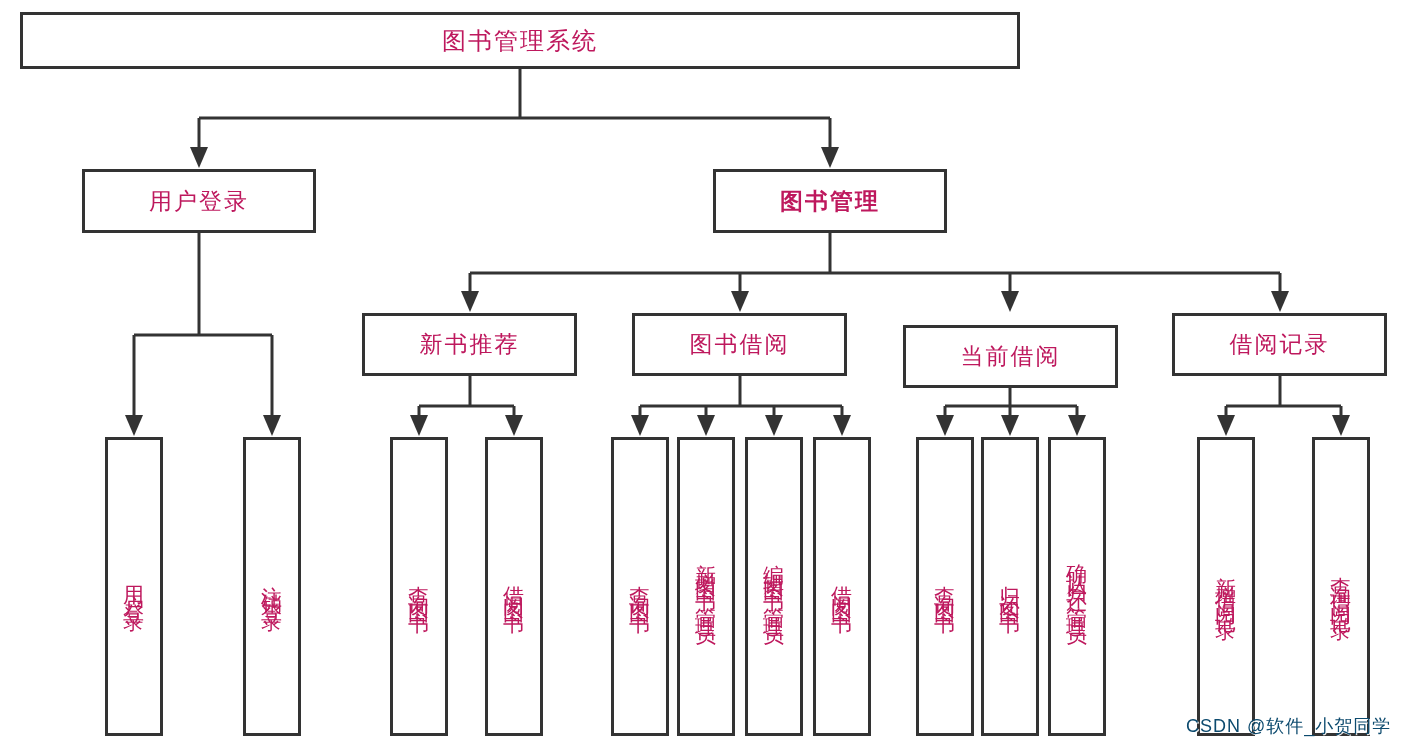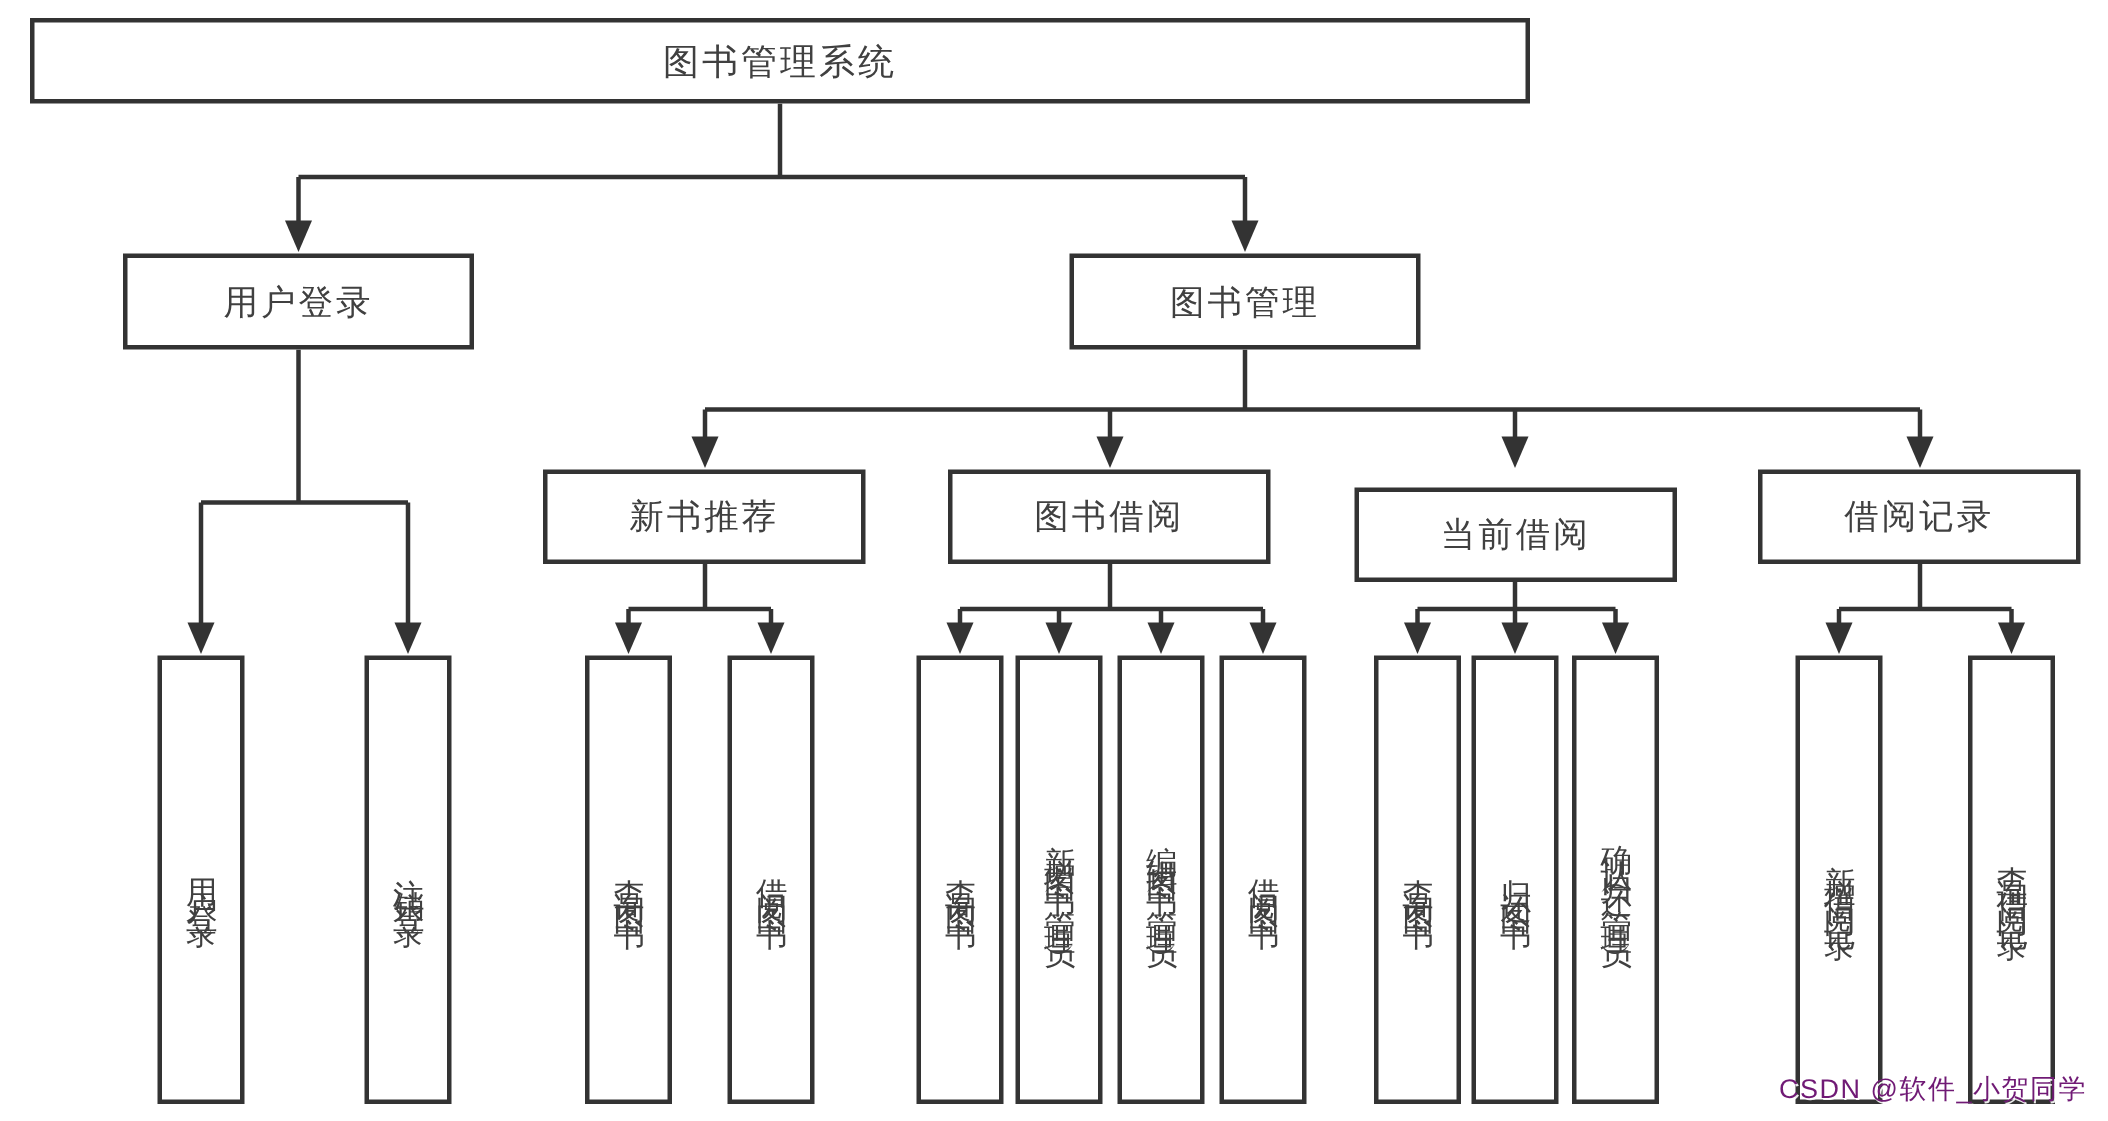--- a/index.html
+++ b/index.html
@@ -33,21 +33,21 @@
     background: #ffffff;
     border: 3px solid #333333;
     display: flex;
     align-items: center;
     justify-content: center;
     z-index: 2;
   }
   .node .lbl {
     font-size: 23px;
     letter-spacing: 2px;
-    color: #404040;
+    color: #be185d;
     white-space: nowrap;
   }
   .node.root .lbl { font-size: 24px; }
   .node.leaf {
     width: 58px;
     top: 437px;
     height: 299px;
   }
   .node.leaf .lbl {
     writing-mode: vertical-rl;
@@ -57,21 +57,21 @@
     line-height: 1;
     white-space: nowrap;
     max-height: 288px;
   }
   .watermark {
     position: absolute;
     left: 1186px;
     top: 714px;
     font-size: 18px;
     letter-spacing: 1px;
-    color: #701a75;
+    color: #0c4a6e;
     text-shadow: 1px 1px 0 rgba(255,255,255,0.9);
     z-index: 3;
     white-space: nowrap;
   }
 </style>
 </head>
 <body>
 
 <div class="canvas">
 
@@ -139,21 +139,21 @@
     </g>
   </svg>
 
   <div class="node root" style="left:20px; top:12px; width:1000px; height:57px;">
     <span class="lbl">图书管理系统</span>
   </div>
 
   <div class="node" style="left:82px; top:169px; width:234px; height:64px;">
     <span class="lbl">用户登录</span>
   </div>
-  <div class="node" style="left:713px; top:169px; width:234px; height:64px;">
+  <div class="node" style="left:713px; top:169px; width:234px; height:64px;font-weight:bold;">
     <span class="lbl">图书管理</span>
   </div>
 
   <div class="node" style="left:632px; top:313px; width:215px; height:63px;">
     <span class="lbl">图书借阅</span>
   </div>
   <div class="node" style="left:362px; top:313px; width:215px; height:63px;">
     <span class="lbl">新书推荐</span>
   </div>
   <div class="node" style="left:903px; top:313px; width:215px; height:63px;margin-top:12px;">

